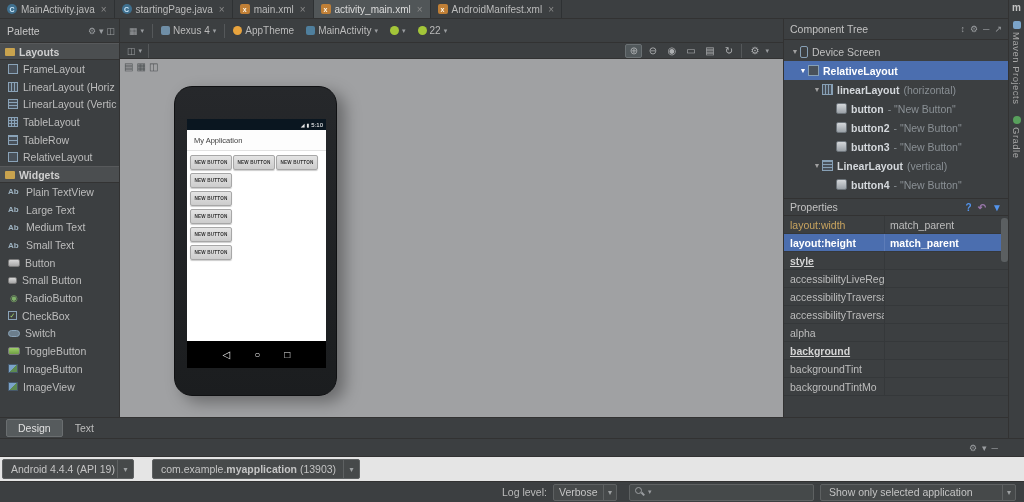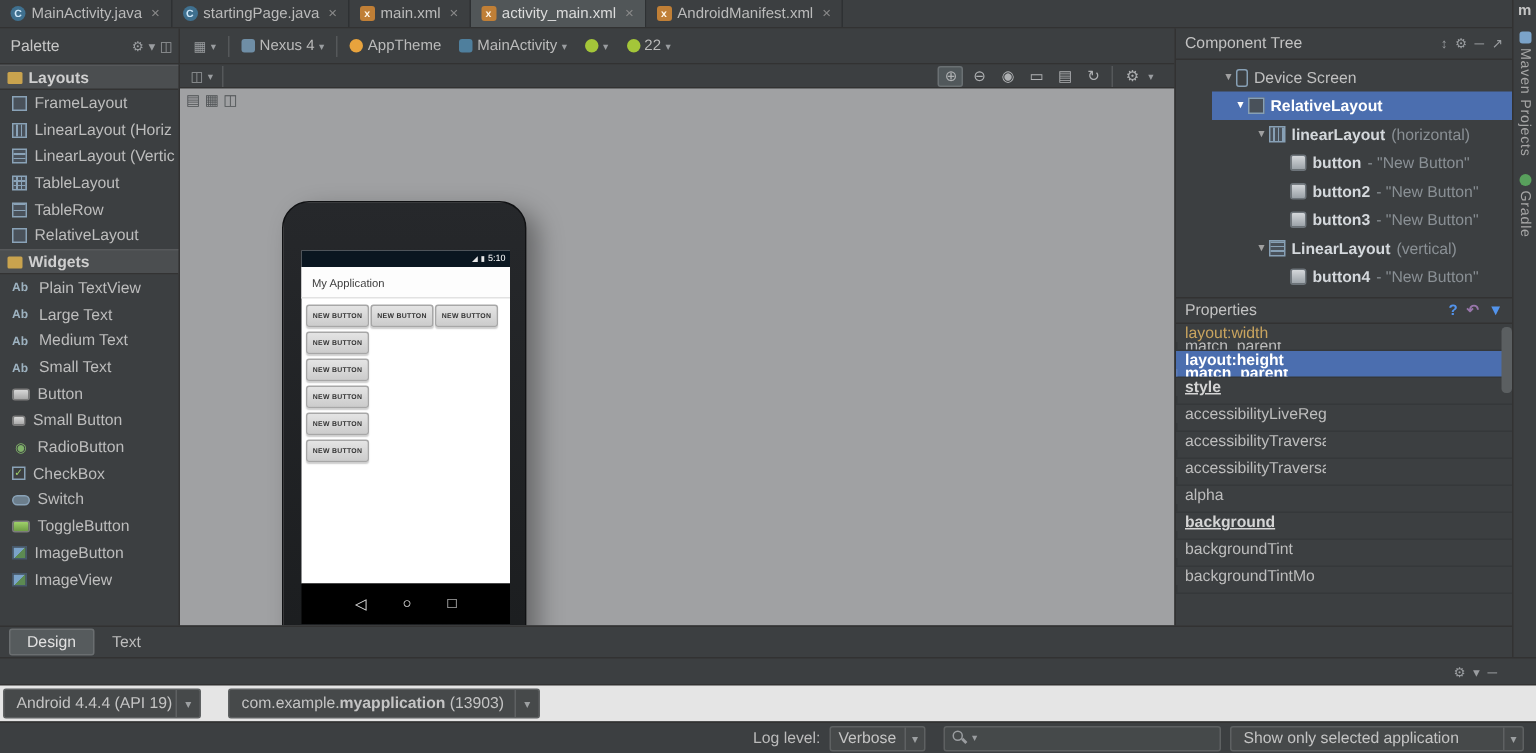--- a/index.html
+++ b/index.html
@@ -62,23 +62,23 @@
   .canvas-toolbar { position:absolute; left:120px; top:43px; width:663px; height:16px;
     background:#3c3f41; border-bottom:1px solid #323232; display:flex; align-items:center; font-size:10px; }
   .zoom-group { margin-left:auto; display:flex; align-items:center; gap:2px; padding-right:14px; }
   .zbtn { width:17px; height:14px; display:flex; align-items:center; justify-content:center;
     color:#aeb0b2; font-size:10px; border-radius:2px; }
   .zbtn.sel { background:#51585b; border:1px solid #6a7073; }
   .canvas { position:absolute; left:120px; top:59px; width:663px; height:358px; background:#a0a1a3; overflow:hidden; }
   .cv-mini { position:absolute; left:4px; top:2px; display:flex; gap:3px; color:#4e5254; font-size:10px; }
 
   
-  .phone { position:absolute; left:68px; top:27px; width:163px; height:310px;
+  .phone { position:absolute; left:54px; top:27px; width:163px; height:310px;
     background:linear-gradient(#26282b,#1b1d1f); border:1px solid #101113; border-radius:18px;
-    box-shadow:8px 6px 16px rgba(0,0,0,0.35);margin-top:48px; }
+    box-shadow:8px 6px 16px rgba(0,0,0,0.35); }
   .screen { position:absolute; left:12px; top:32px; width:139px; height:222px; background:#ffffff; }
   .statusbar { height:11px; background:#0a1620; display:flex; align-items:center; justify-content:flex-end;
     gap:2px; padding-right:3px; color:#fff; font-size:6px; }
   .statusbar .s-ic { font-size:5px; color:#e8e8e8; }
   .apptitle { height:21px; background:#fdfdfd; border-bottom:1px solid #e2e2e2; display:flex;
     align-items:center; padding-left:7px; font-size:7.5px; color:#3d3d3d; }
   .scontent { padding:4px 3px; }
   .btn-row { display:flex; gap:1px; margin-bottom:3px; }
   .abtn { width:42px; height:15px; background:linear-gradient(#e4e4e4,#cccccc);
     border:1px solid #a7a7a7; border-radius:2px; box-shadow:0 1px 1px rgba(0,0,0,.2);
@@ -88,40 +88,40 @@
   .navbar { position:absolute; left:12px; top:254px; width:139px; height:27px; background:#000;
     display:flex; align-items:center; justify-content:center; gap:24px; color:#e6e6e6; font-size:10px; }
 
   
   .rpanel { position:absolute; left:783px; top:19px; width:225px; height:398px;
     background:#3c3f41; border-left:1px solid #323232; }
   .rp-header { height:21px; border-bottom:1px solid #323232; display:flex; align-items:center;
     padding:0 6px; font-size:10.5px; color:#c2c2c2; }
   .rp-header .sp { flex:1; }
   .hic { font-size:9px; color:#9a9da0; margin-left:5px; }
-  .tree { height:158px; overflow:hidden; padding-top:2px;margin-left:24px; }
+  .tree { height:158px; overflow:hidden; padding-top:2px; }
   .tnode { height:19px; display:flex; align-items:center; font-size:10.5px; white-space:nowrap; overflow:hidden; }
   .tnode .arr { width:10px; font-size:7px; color:#a0a0a0; text-align:center; flex:none; }
   .tnode.sel { background:#4b6eaf; color:#fff; }
   .tname { font-weight:bold; color:#d4d8dc; margin-left:4px; }
   .tnode.sel .tname { color:#fff; }
   .tsuffix { color:#8a9095; margin-left:4px; font-weight:normal; }
   .tic { width:11px; height:11px; flex:none; border:1px solid #87a0b5; background:#49515a; }
   .tic.device { width:8px; height:12px; border-radius:2px; background:#3c3f41; }
   .tic.lay-h { background:repeating-linear-gradient(90deg,#49515a 0 2px,#87a0b5 2px 3px); }
   .tic.lay-v { background:repeating-linear-gradient(0deg,#49515a 0 2px,#87a0b5 2px 3px); }
   .tic.btn { background:linear-gradient(#d4d7da,#9aa1a7); border:1px solid #6d747a; border-radius:2px; }
   .ind1 { padding-left:6px; } .ind2 { padding-left:14px; } .ind3 { padding-left:28px; } .ind4 { padding-left:52px; }
 
   .props-header { height:18px; border-top:1px solid #323232; border-bottom:1px solid #323232;
     display:flex; align-items:center; padding:0 6px; font-size:10.5px; color:#c2c2c2; }
   .props-header .sp { flex:1; }
   .ph-ic { font-size:10px; margin-left:6px; font-weight:bold; }
   .props { height:201px; overflow:hidden; position:relative; }
-  .prow { height:18px; display:flex; border-bottom:1px solid #35383a; font-size:10.5px;flex-direction:column; }
+  .prow { height:18px; display:flex; border-bottom:1px solid #35383a; font-size:10.5px; }
   .pname { width:100px; padding:0 4px 0 6px; display:flex; align-items:center; color:#bdbdbd;
     white-space:nowrap; overflow:hidden; }
   .pval { flex:1; border-left:1px solid #35383a; padding:0 4px 0 5px; display:flex; align-items:center;
     color:#bdbdbd; white-space:nowrap; overflow:hidden; }
   .prow.sel { background:#4b6eaf; }
   .prow.sel .pname, .prow.sel .pval { color:#fff; font-weight:bold; border-left-color:#5d7cb8; }
   .pname.gold { color:#c9a45f; }
   .prow.boldrow .pname { font-weight:bold; color:#d4d4d4;text-decoration:underline; }
   .chkbox { width:9px; height:9px; border:1px solid #8a8d90; background:#43474a; }
   .pscroll { position:absolute; right:0; top:2px; width:7px; height:44px; background:#5b5f61; border-radius:3px; }

